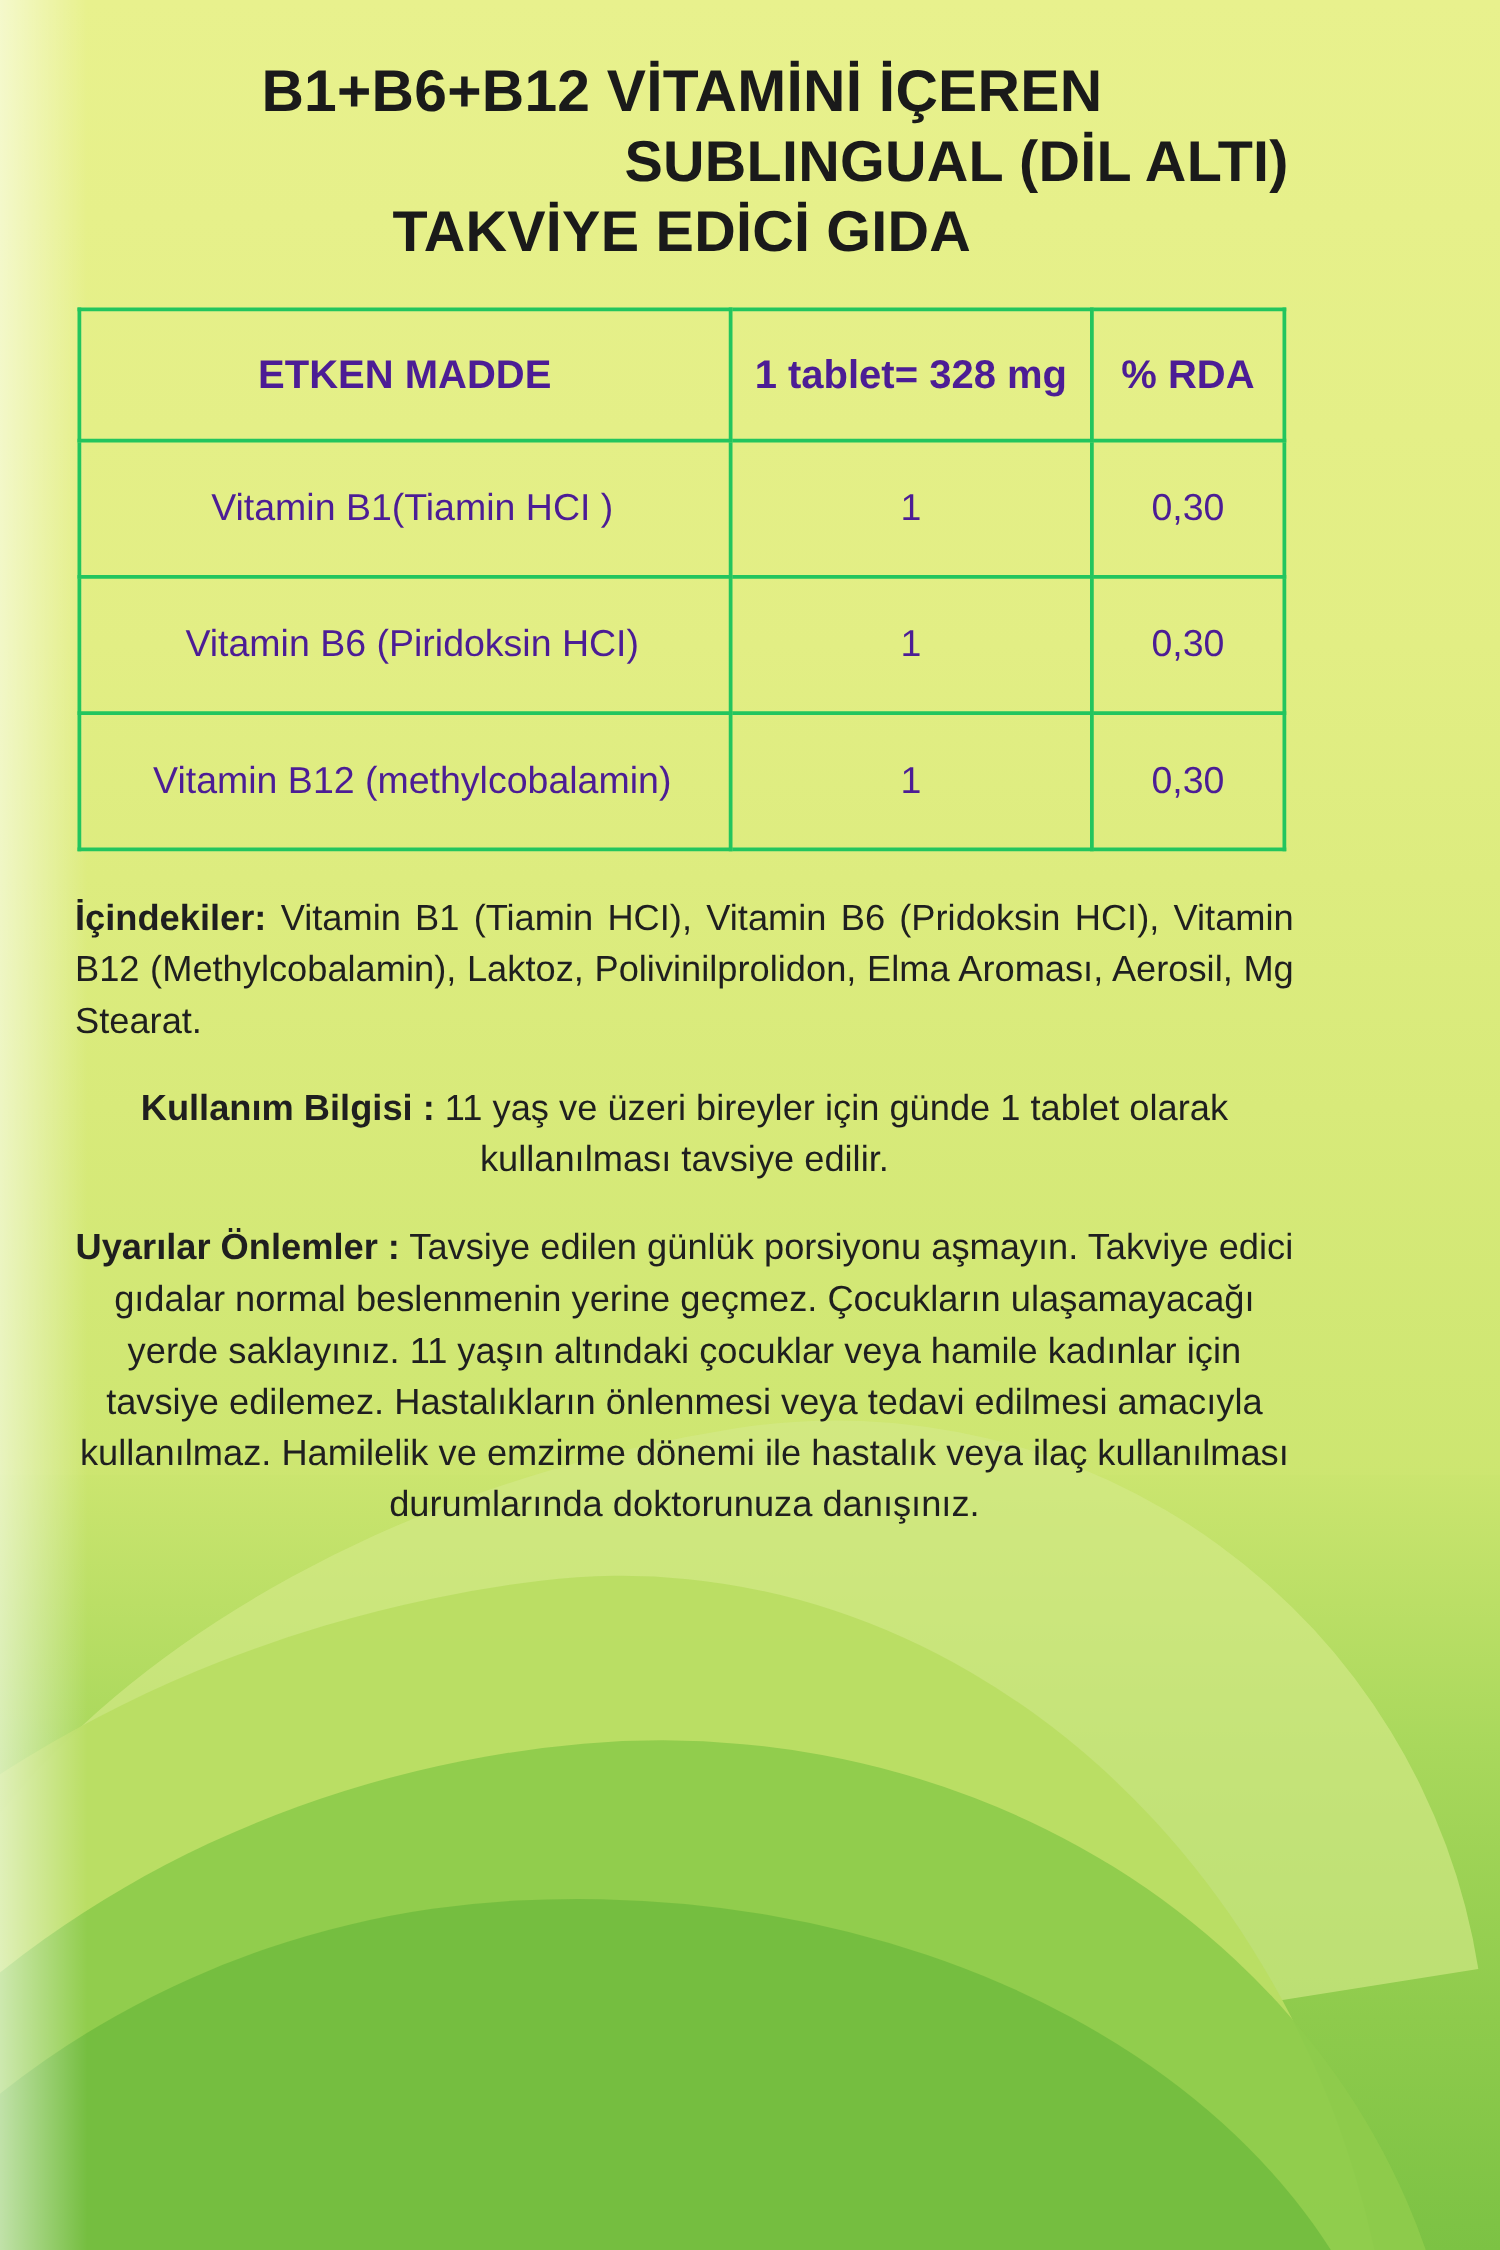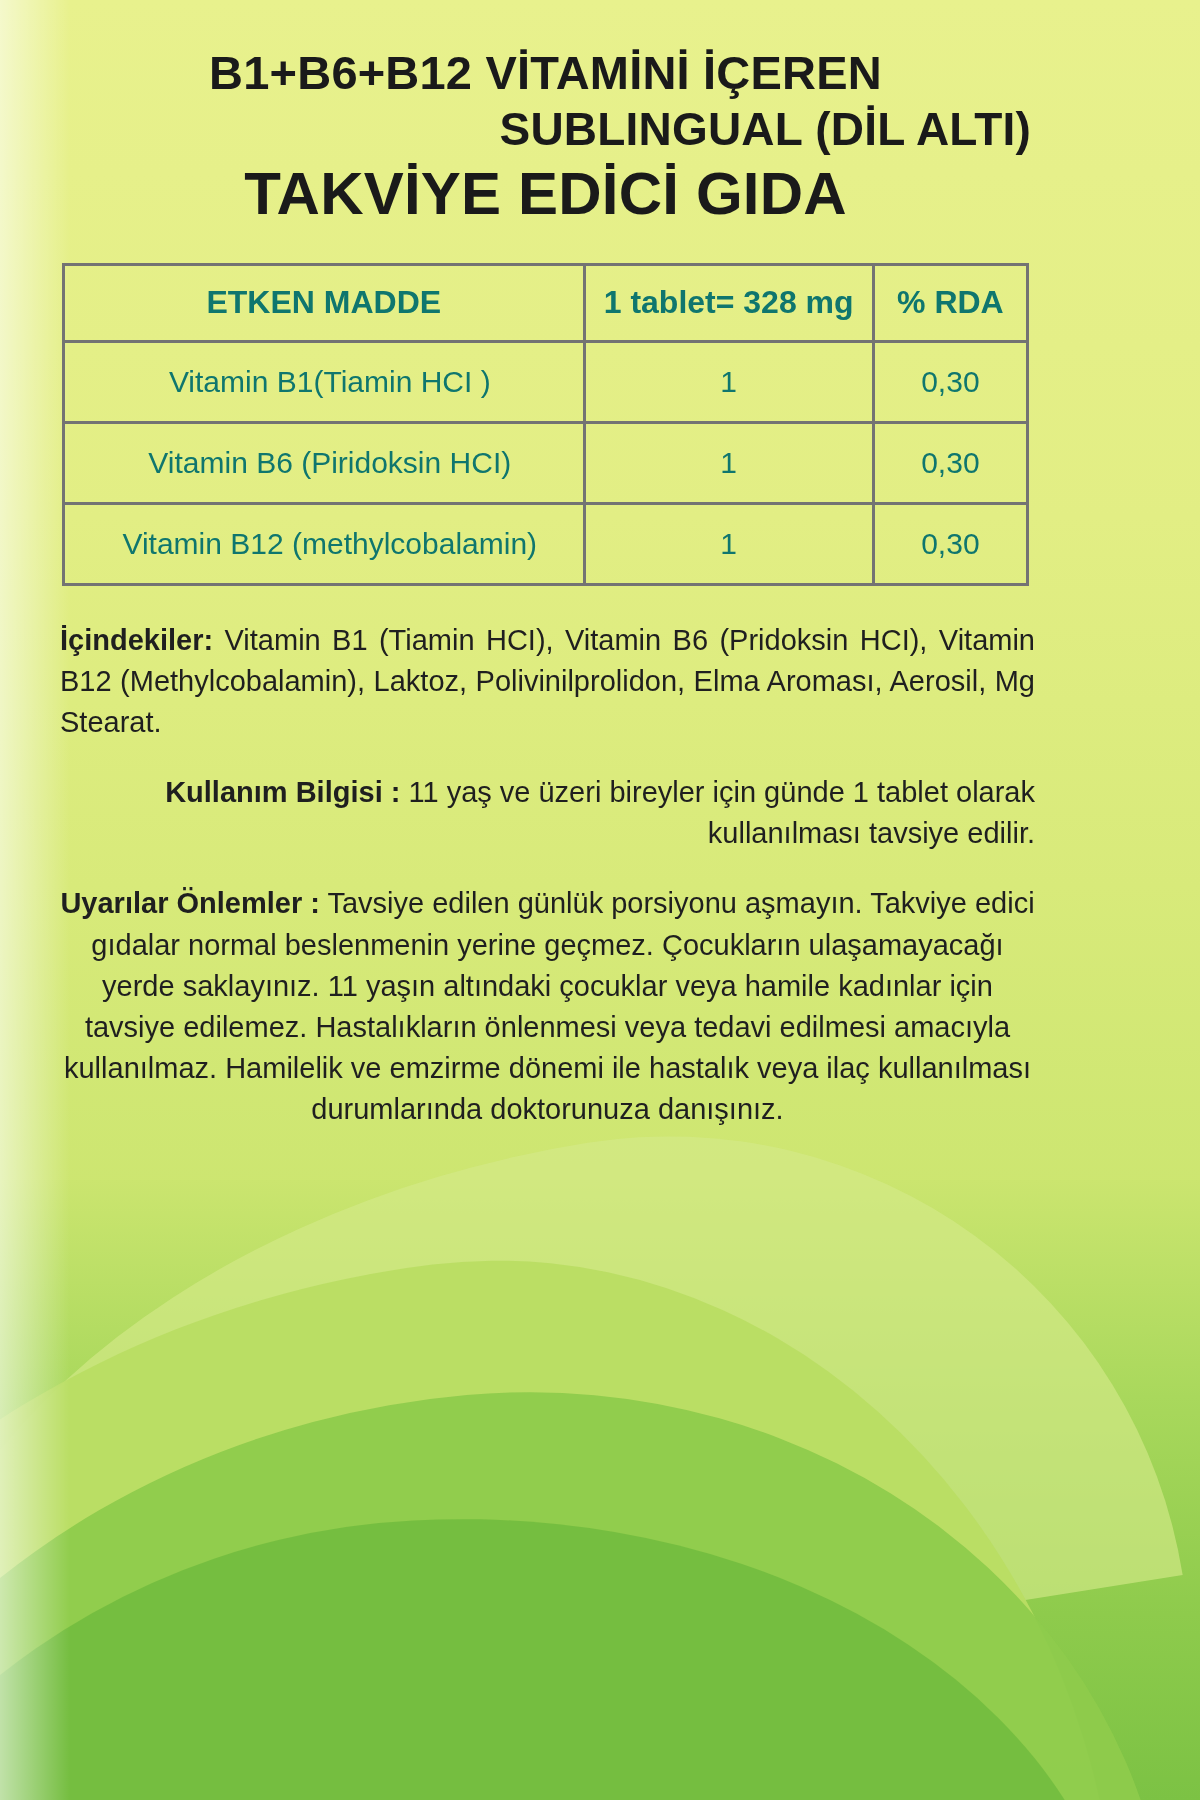--- a/index.html
+++ b/index.html
@@ -104,35 +104,35 @@
   }
   .title-line {
     font-weight: bold;
     font-size: 46px;
     line-height: 1.22;
     letter-spacing: 0.2px;
     white-space: nowrap;
   }
   .title-line.l1 { font-size: 47px; }
   .title-line.l2 { font-size: 46px; text-align: right; }
-  .title-line.l3 { font-size: 60px; }
+  .title-line.l3 { font-size: 46px; }
 
   
   .table-wrap {
     margin: 26px 62px 0 62px;
   }
   table.facts {
     width: 100%;
     border-collapse: collapse;
     table-layout: fixed;
   }
   table.facts th, table.facts td {
-    border: 3px solid #737373;
-    padding: 8px 10px;
-    color: #0f766e;
+    border: 3px solid #22c55e;
+    padding: 22px 10px;
+    color: #4c1d95;
   }
   table.facts th {
     font-size: 32px;
     font-weight: bold;
     text-align: center;
     height: 58px;
   }
   .col-name { width: 54%; }
   .col-amt  { width: 30%; }
   .col-rda  { width: 16%; }
@@ -159,21 +159,21 @@
   .para {
     font-size: 29px;
     line-height: 1.42;
     margin-bottom: 0;
     text-align: justify;
   }
   .para.ingredients { text-align: justify; }
   .para .lead {
     font-weight: bold;
   }
-  .para.usage { margin-bottom: 10px; text-align: right; }
+  .para.usage { margin-bottom: 10px; text-align: center; }
   .para.warnings { text-align: center; margin-bottom: 0; }
 </style>
 </head>
 <body>
 
 <div class="label">
   <div class="bg-top"></div>
   <div class="bg-bottom"></div>
   <div class="swoosh-light"></div>
   <div class="swoosh-a"></div>

